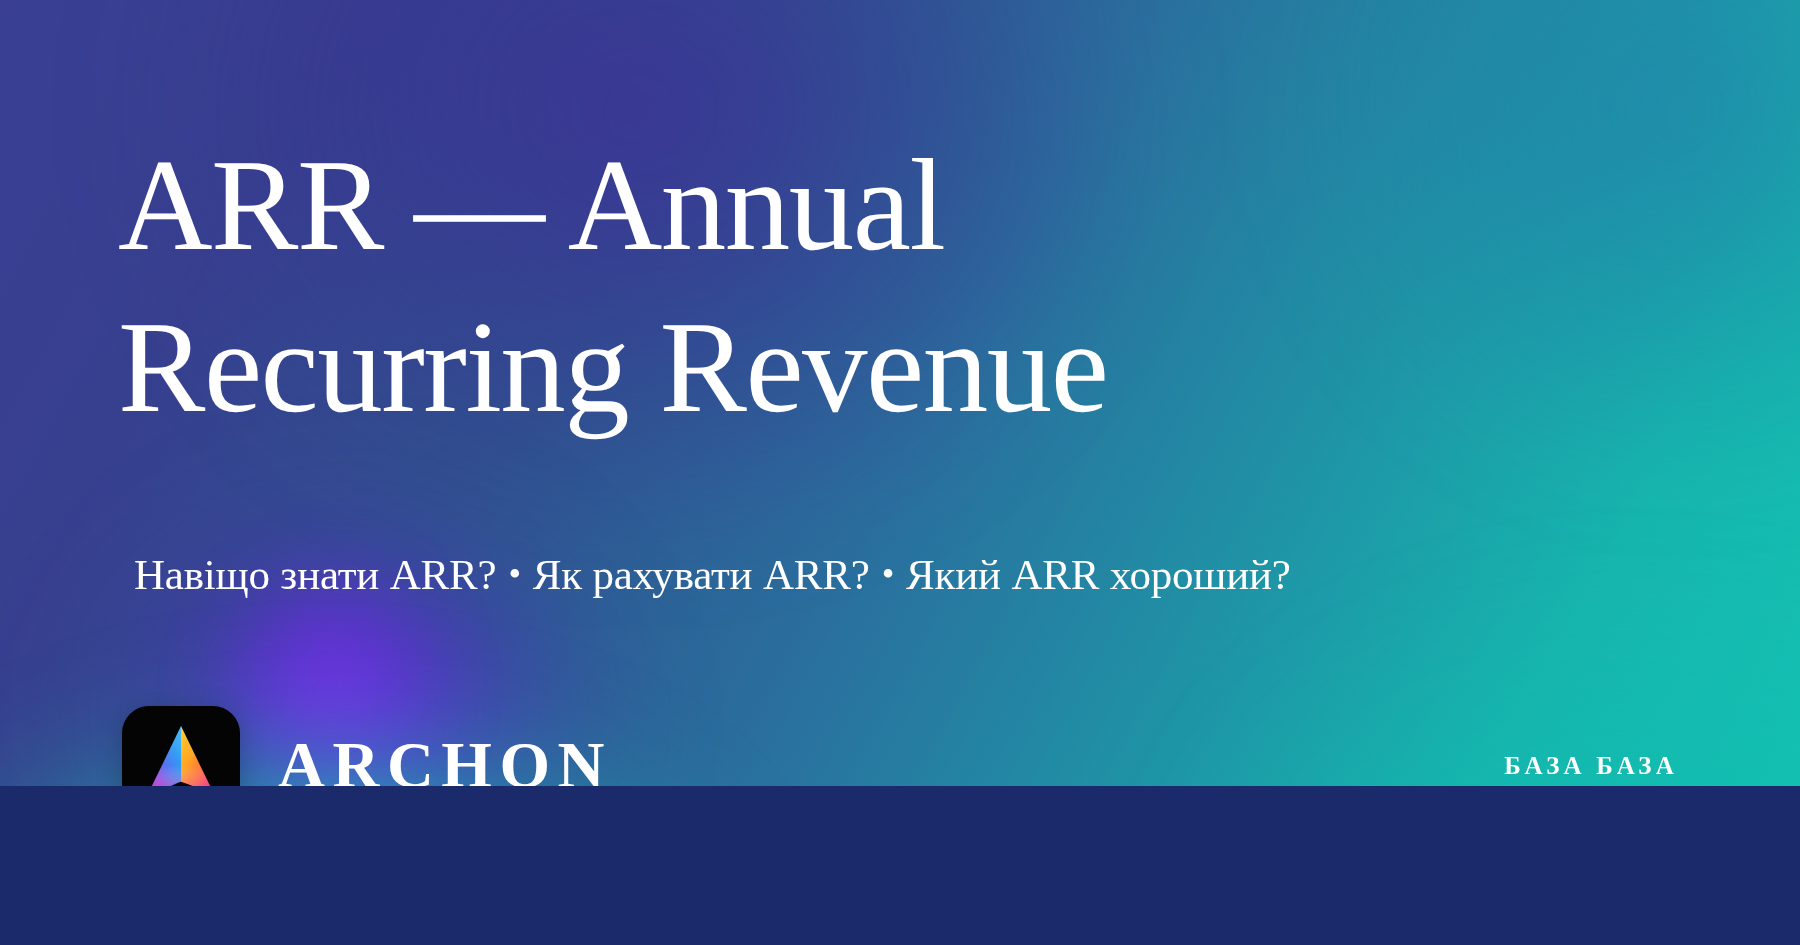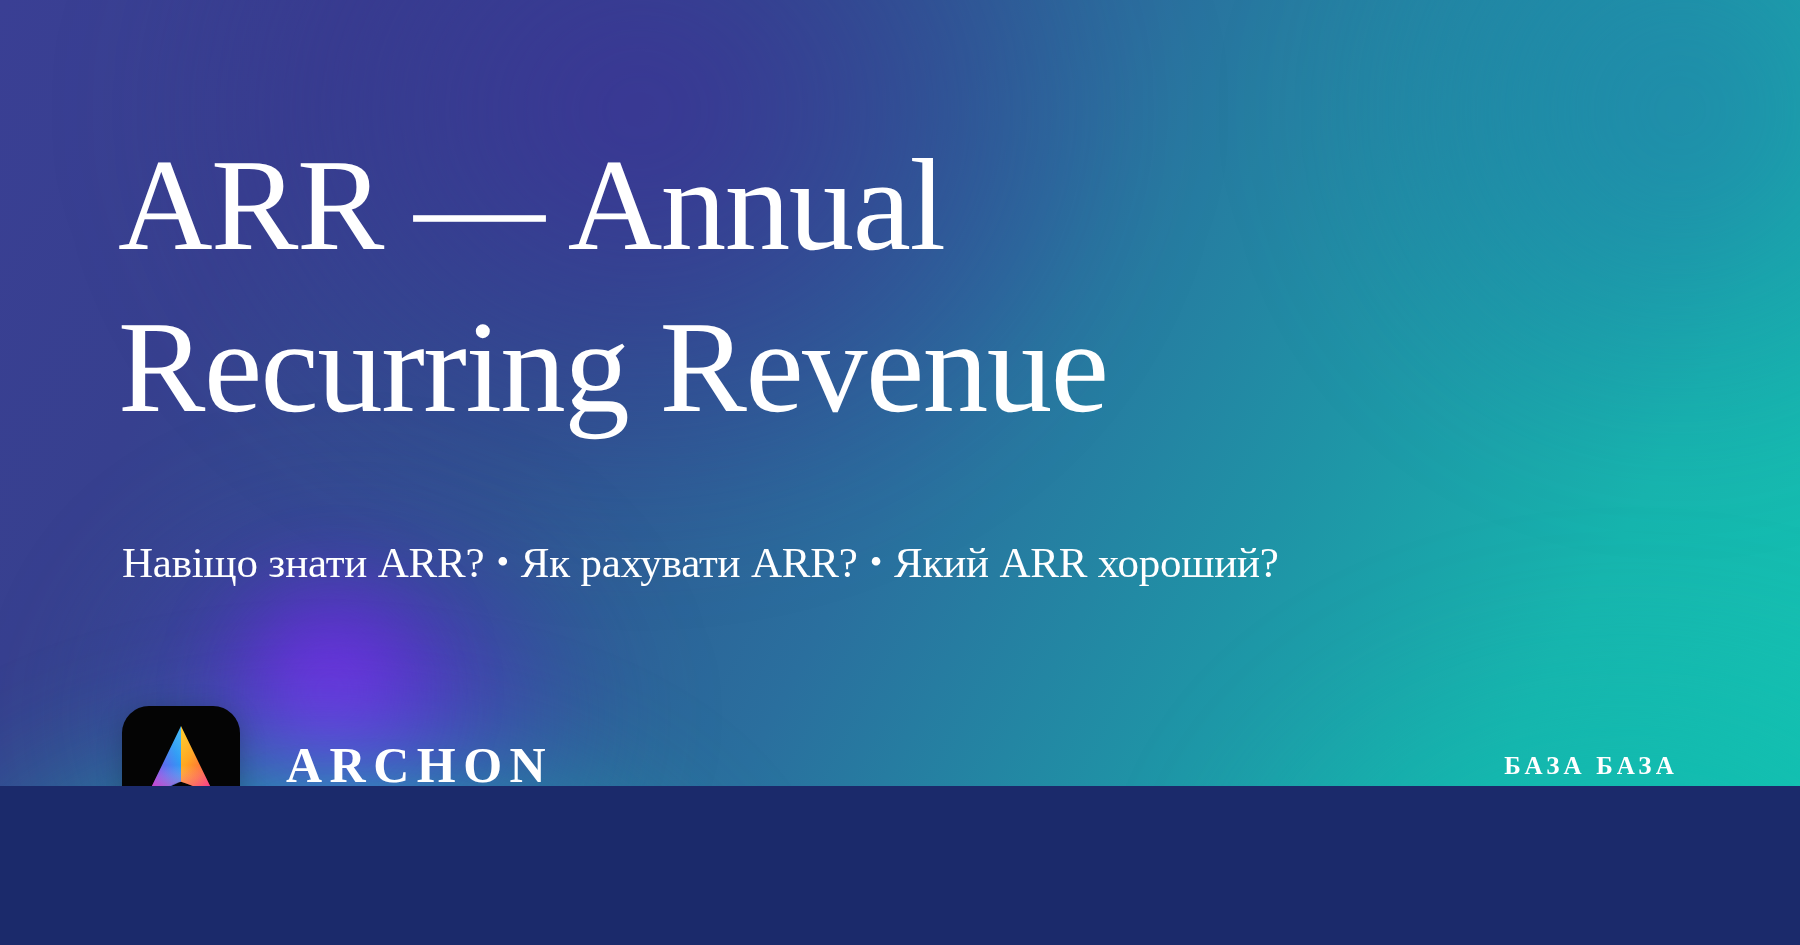--- a/index.html
+++ b/index.html
@@ -121,21 +121,21 @@
     font-weight: 400;
     letter-spacing: -1.5px;
     white-space: pre-line;
     text-rendering: geometricPrecision;
   }
 
   .subtitle {
     position: absolute;
     left: 122px;
     top: 536px;
-    margin: 0;
+    margin: 12px;
     color: #ffffff;
     font-size: 43px;
     line-height: 1.25;
     font-weight: 400;
     letter-spacing: -0.2px;
     white-space: nowrap;
   }
   .subtitle .dot {
     display: inline-block;
     padding: 0 12px;
@@ -167,26 +167,25 @@
     display: flex;
     align-items: center;
     justify-content: center;
     flex: 0 0 auto;
     box-shadow: 0 4px 26px rgba(0,0,0,0.22);
   }
   .logo-mark svg { display: block; }
 
   .wordmark {
     color: #ffffff;
-    font-size: 50px;
+    font-size: 65px;
     font-weight: 700;
     letter-spacing: 7.5px;
     line-height: 1;
     white-space: nowrap;
-    margin-left: 8px;
   }
 
   .kb-label {
     color: #ffffff;
     font-size: 25px;
     font-weight: 700;
     letter-spacing: 4.2px;
     line-height: 1;
     white-space: nowrap;
   }

